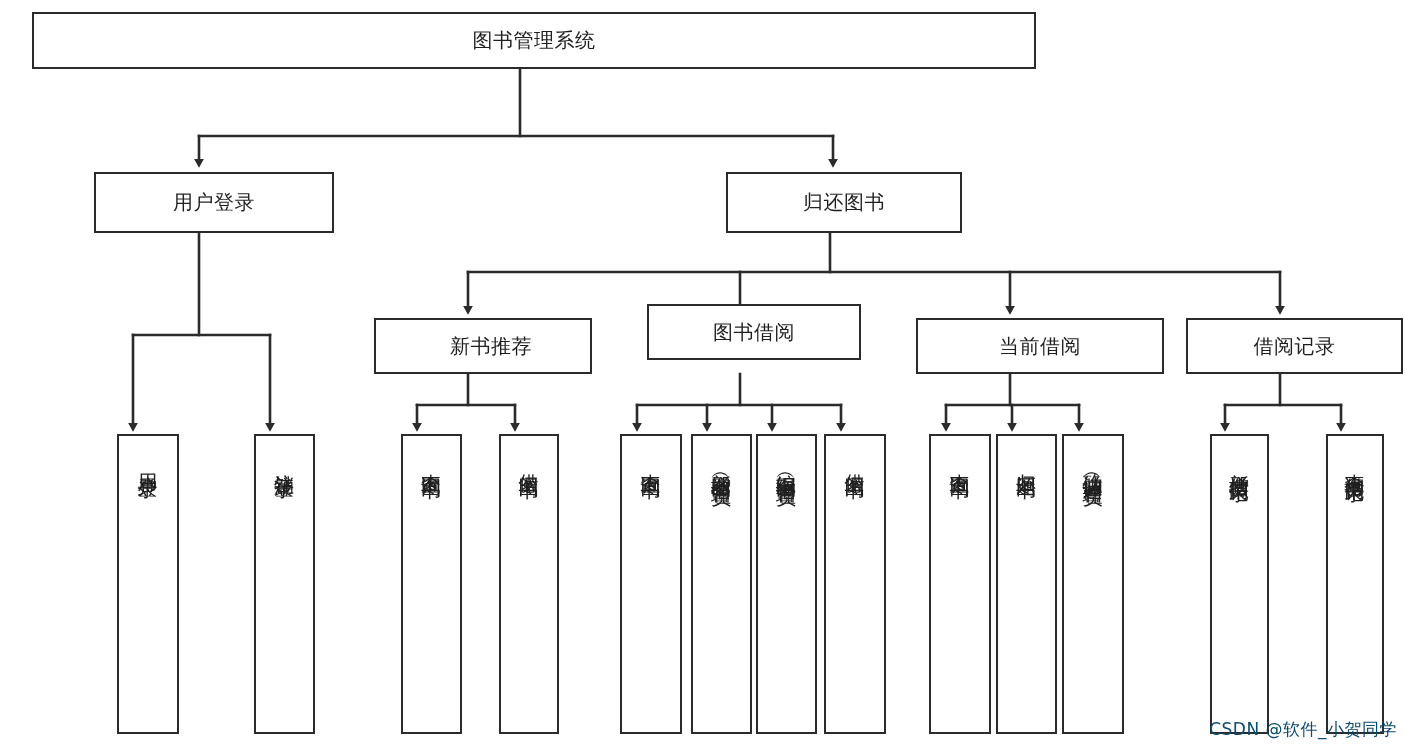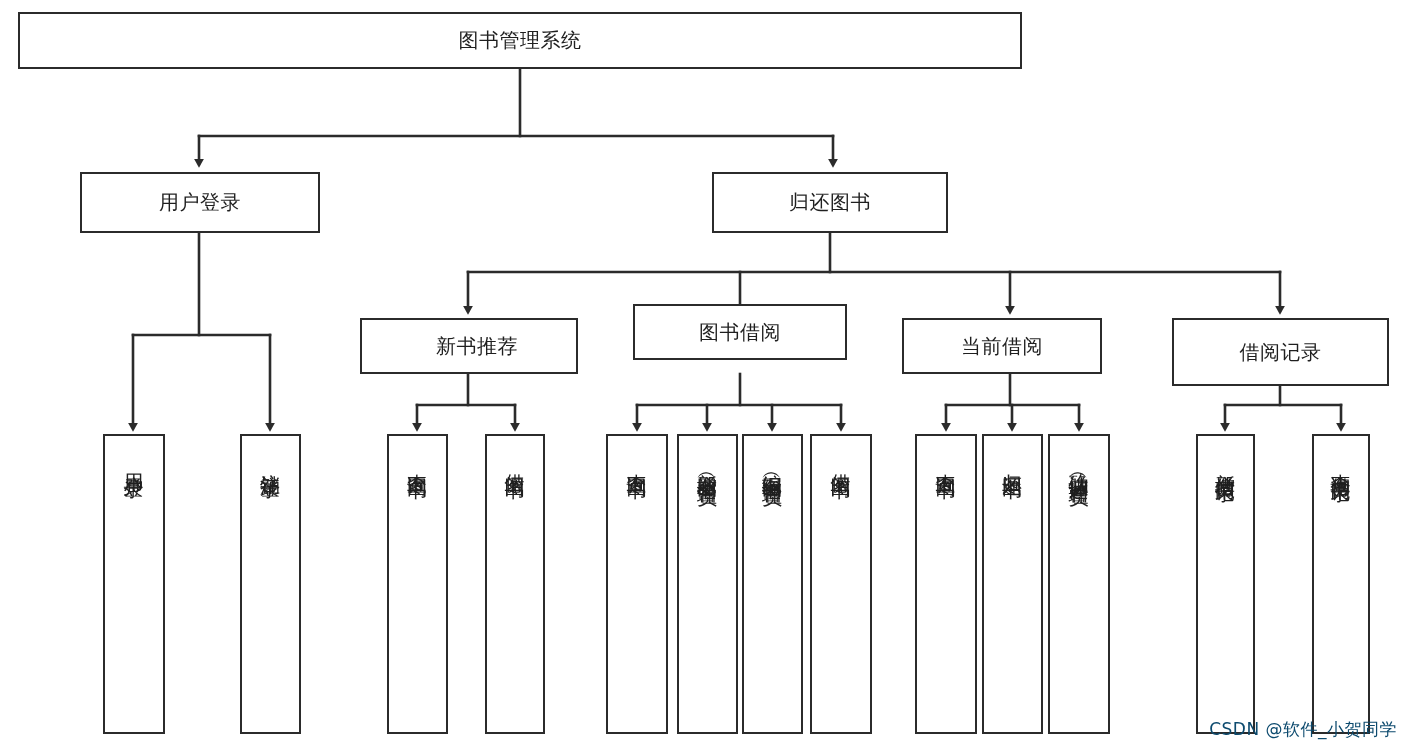--- a/index.html
+++ b/index.html
@@ -30,20 +30,21 @@
   }
   .node {
     position: absolute;
     box-sizing: border-box;
     background: #ffffff;
     border: 2.5px solid #2b2b2b;
     display: flex;
     align-items: center;
     justify-content: center;
     z-index: 3;
+    margin-left: 14px;
   }
   .node .lbl {
     font-size: 20px;
     line-height: 1.15;
     letter-spacing: 0.5px;
     color: #1f1f1f;
     white-space: nowrap;
     text-align: center;
   }
   
@@ -136,24 +137,24 @@
   <div class="node" style="left:712px; top:172px; width:236px; height:61px;">
     <span class="lbl">归还图书</span>
   </div>
 
   <div class="node" style="left:360px; top:318px; width:218px; height:56px;padding-left:16px;">
     <span class="lbl">新书推荐</span>
   </div>
   <div class="node" style="left:633px; top:304px; width:214px; height:56px;">
     <span class="lbl">图书借阅</span>
   </div>
-  <div class="node" style="left:902px; top:318px; width:200px; height:56px;">
+  <div class="node" style="left:902px; top:318px; width:248px; height:56px;">
     <span class="lbl">当前借阅</span>
   </div>
-  <div class="node" style="left:1172px; top:318px; width:217px; height:68px;justify-content:center;">
+  <div class="node" style="left:1172px; top:318px; width:217px; height:56px;justify-content:center;">
     <span class="lbl">借阅记录</span>
   </div>
 
   <div class="node vert" style="left:103px; top:434px; width:62px; height:300px;">
     <span class="lbl">用户登录</span>
   </div>
   <div class="node vert" style="left:240px; top:434px; width:61px; height:300px;">
     <span class="lbl">注销登录</span>
   </div>
 

